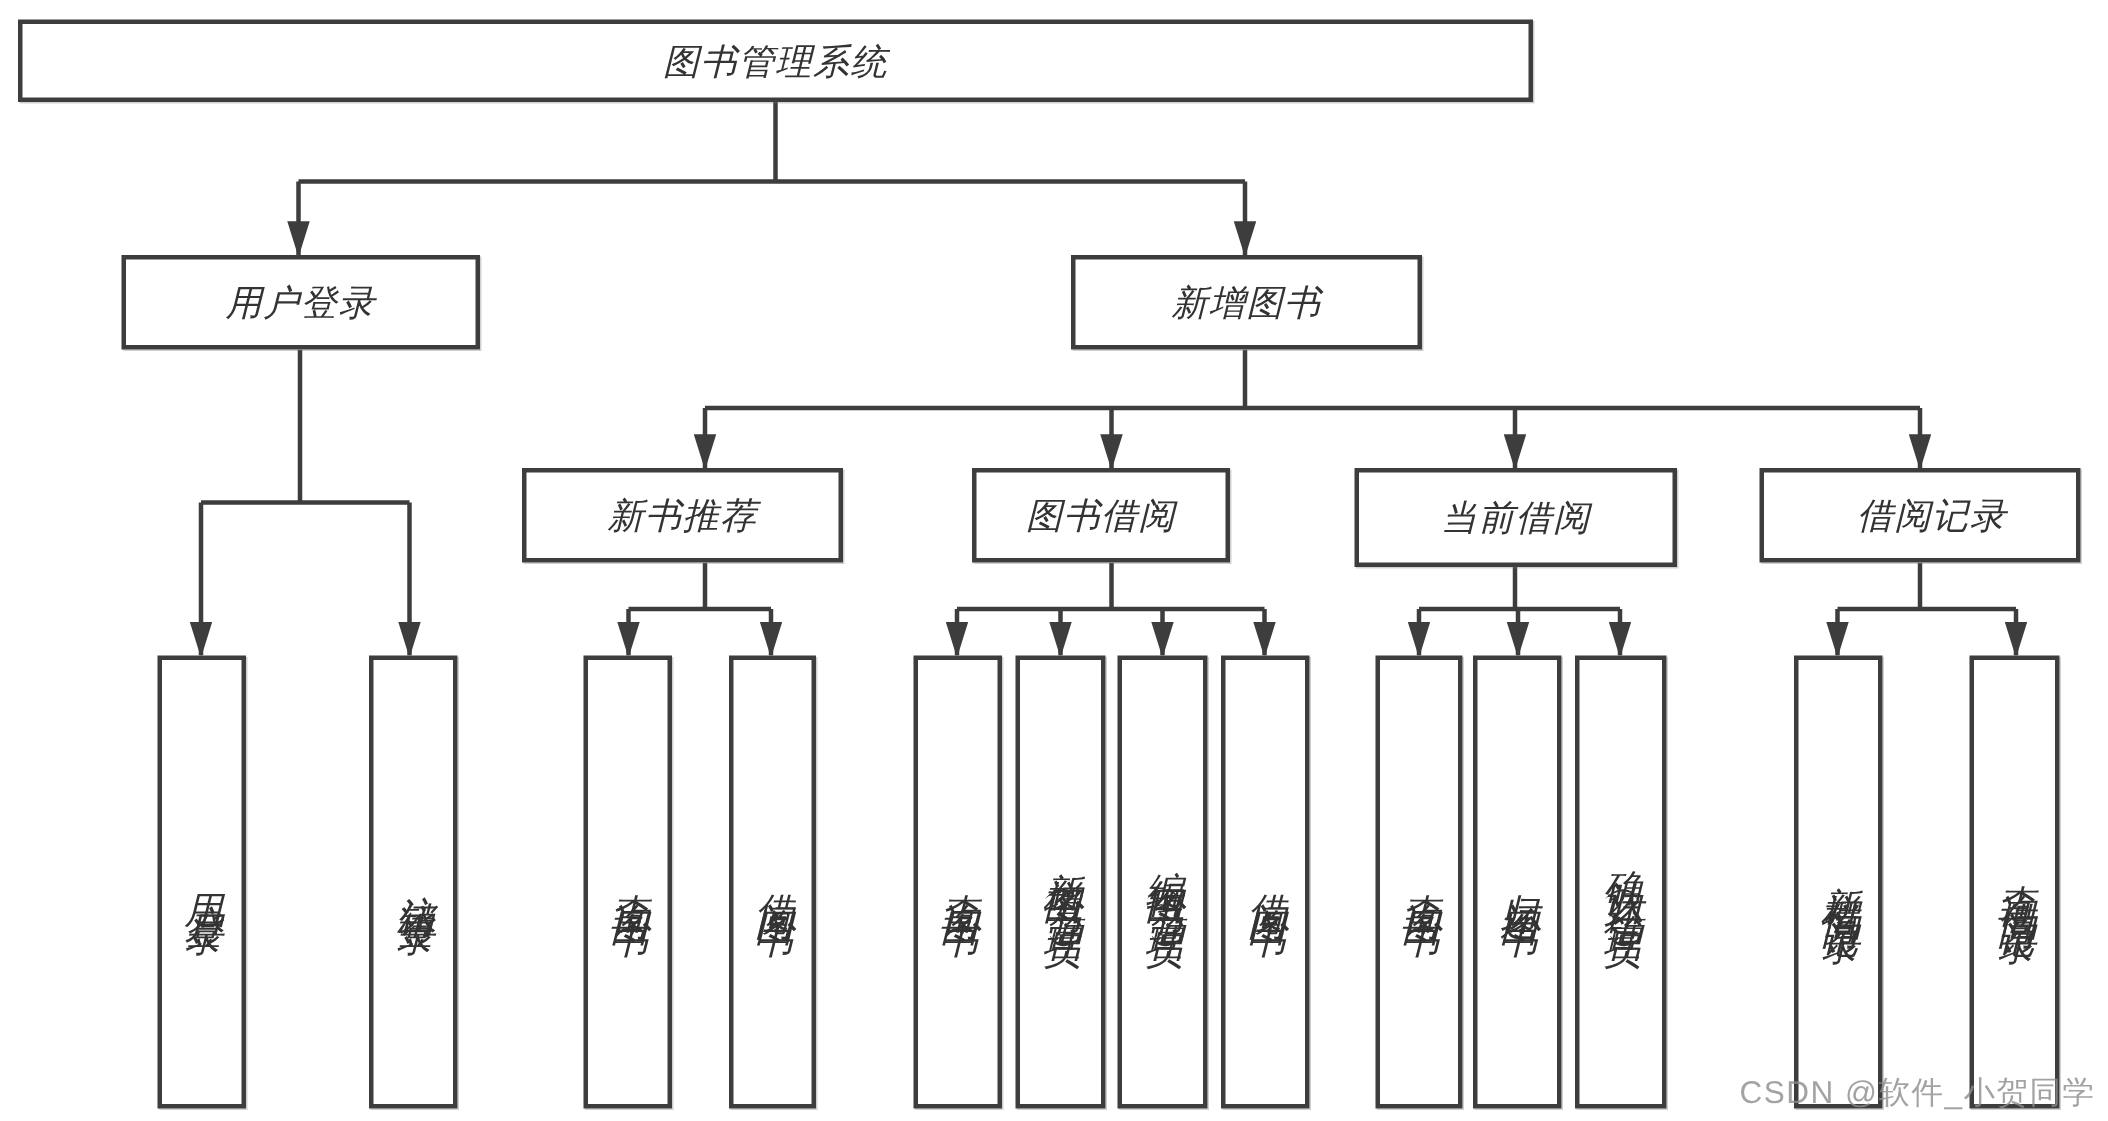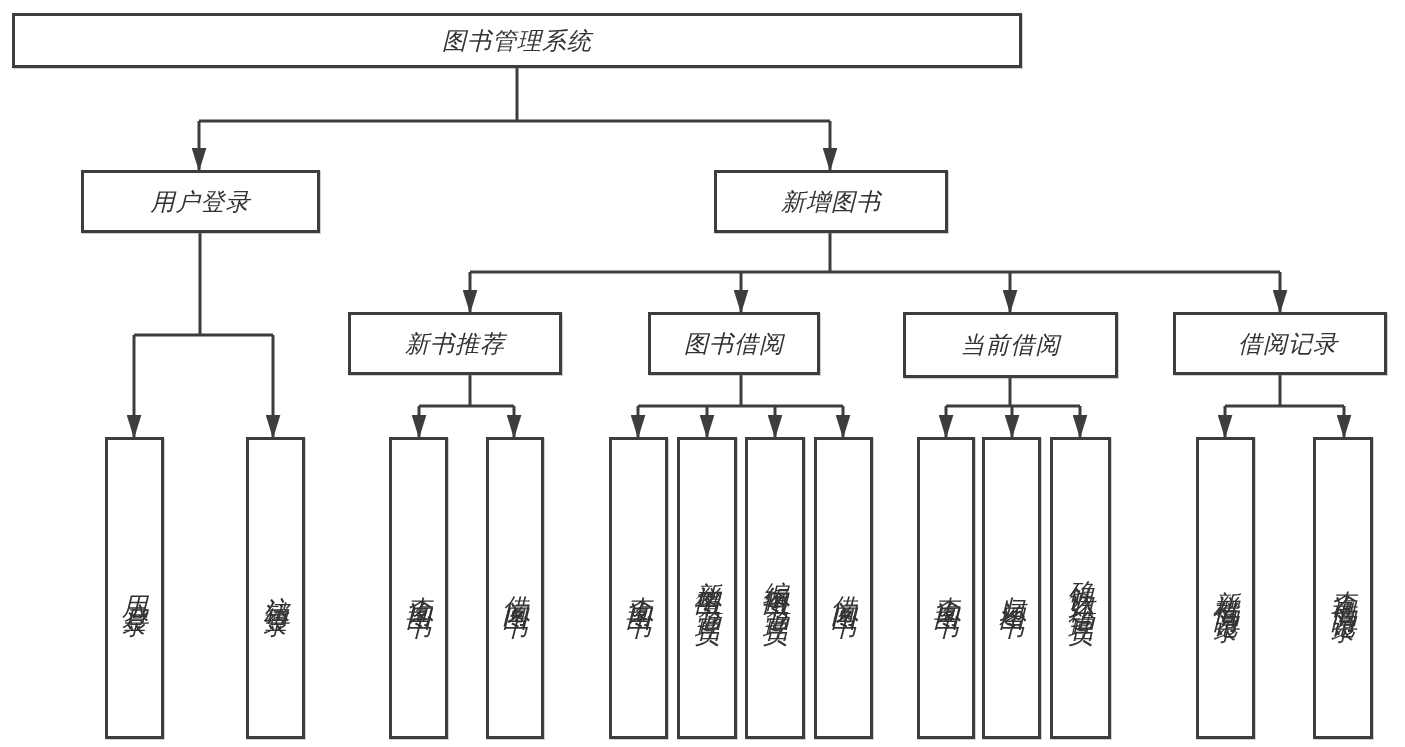--- a/index.html
+++ b/index.html
@@ -180,14 +180,15 @@
     <span>确认归还（管理员）</span>
   </div>
 
   <div class="node vnode" style="left:1196px;">
     <span>新增借阅记录</span>
   </div>
   <div class="node vnode" style="left:1313px; width:60px;">
     <span>查询借阅记录</span>
   </div>
 
+  <div class="watermark">CSDN @软件_小贺同学</div>
 
 </div>
 
 </body></html>

